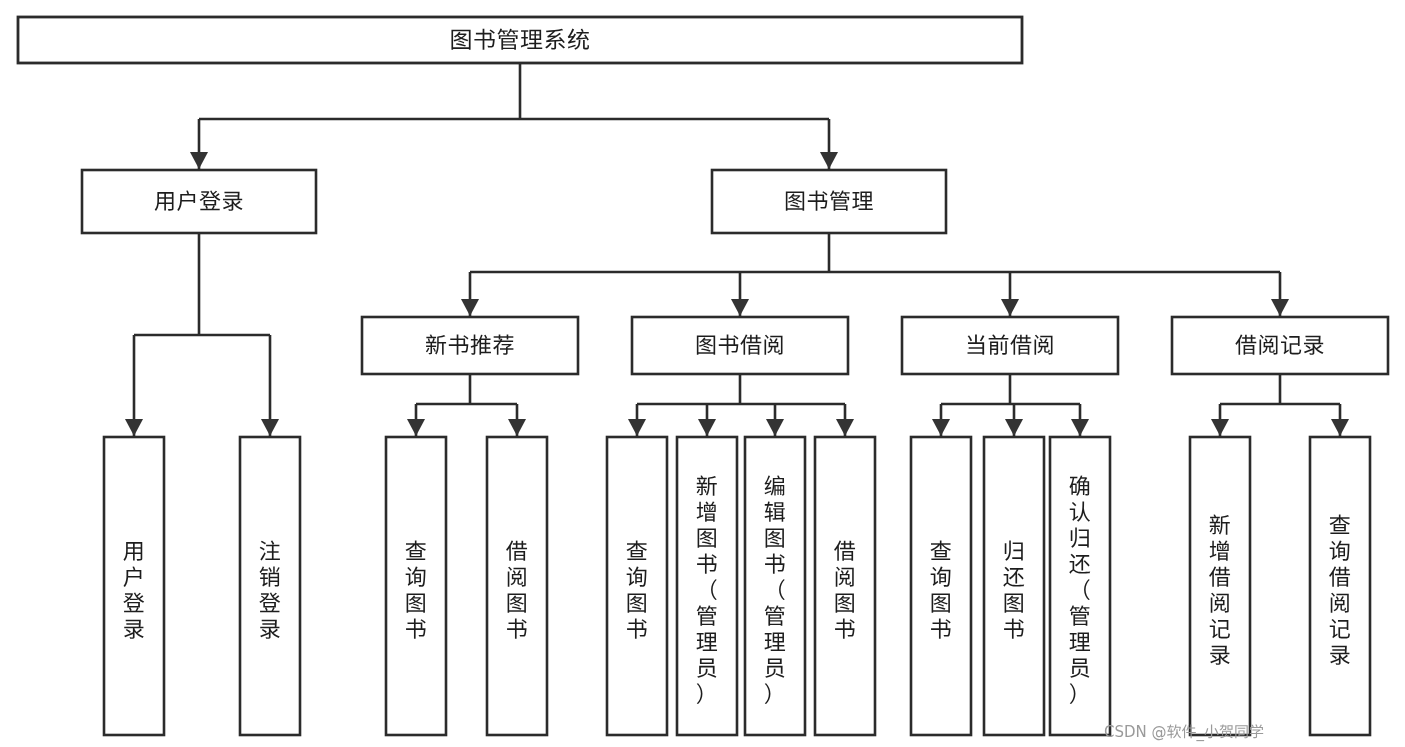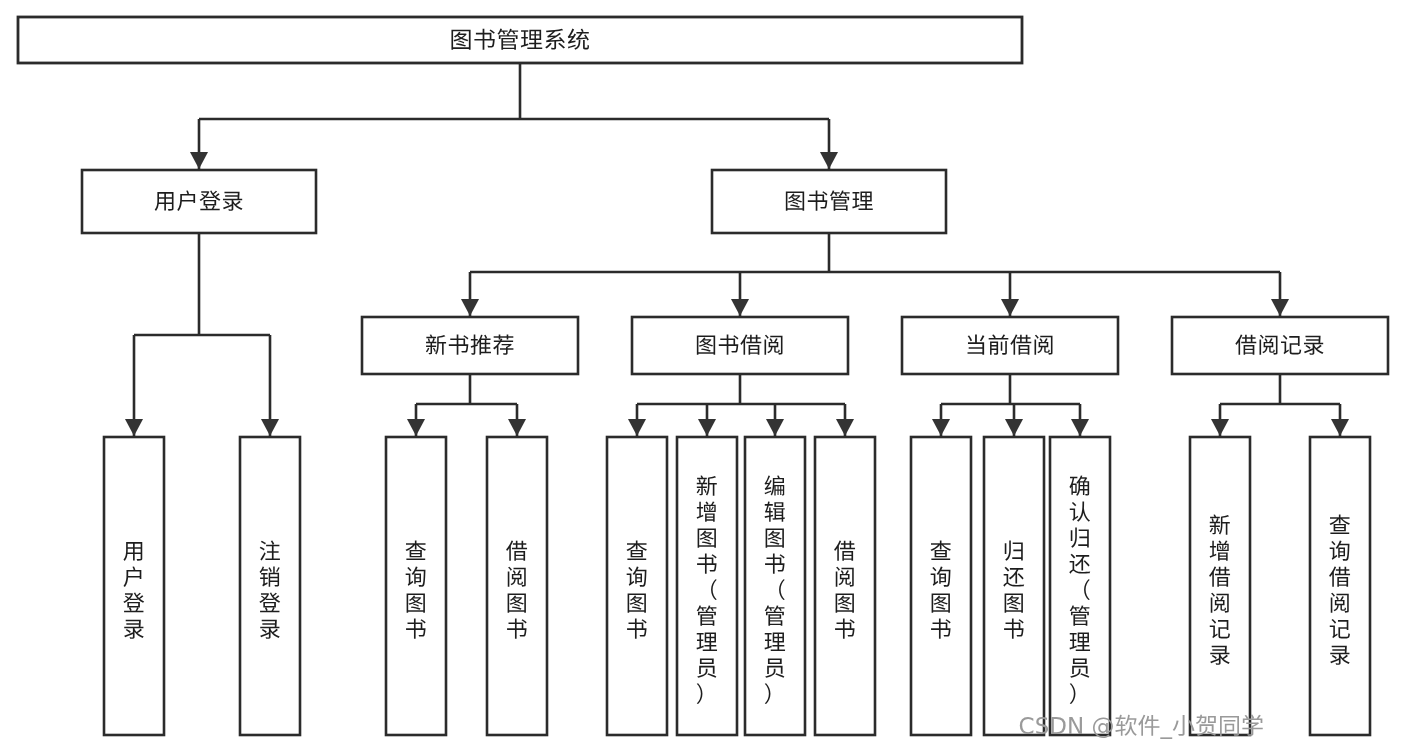--- a/index.html
+++ b/index.html
@@ -55,21 +55,21 @@
     letter-spacing: 0.5px;
   }
   .node-label-root {
     font-size: 23px;
   }
   .watermark-text {
     position: absolute;
     right: 12px;
     bottom: 6px;
     font-family: "DejaVu Sans", "Liberation Sans", sans-serif;
-    font-size: 23px;
+    font-size: 15px;
     color: #9a9a9a;
     white-space: nowrap;
     user-select: none;
     pointer-events: none;
   }
 </style>
 </head>
 <body>
 
 <div id="diagram-root">

